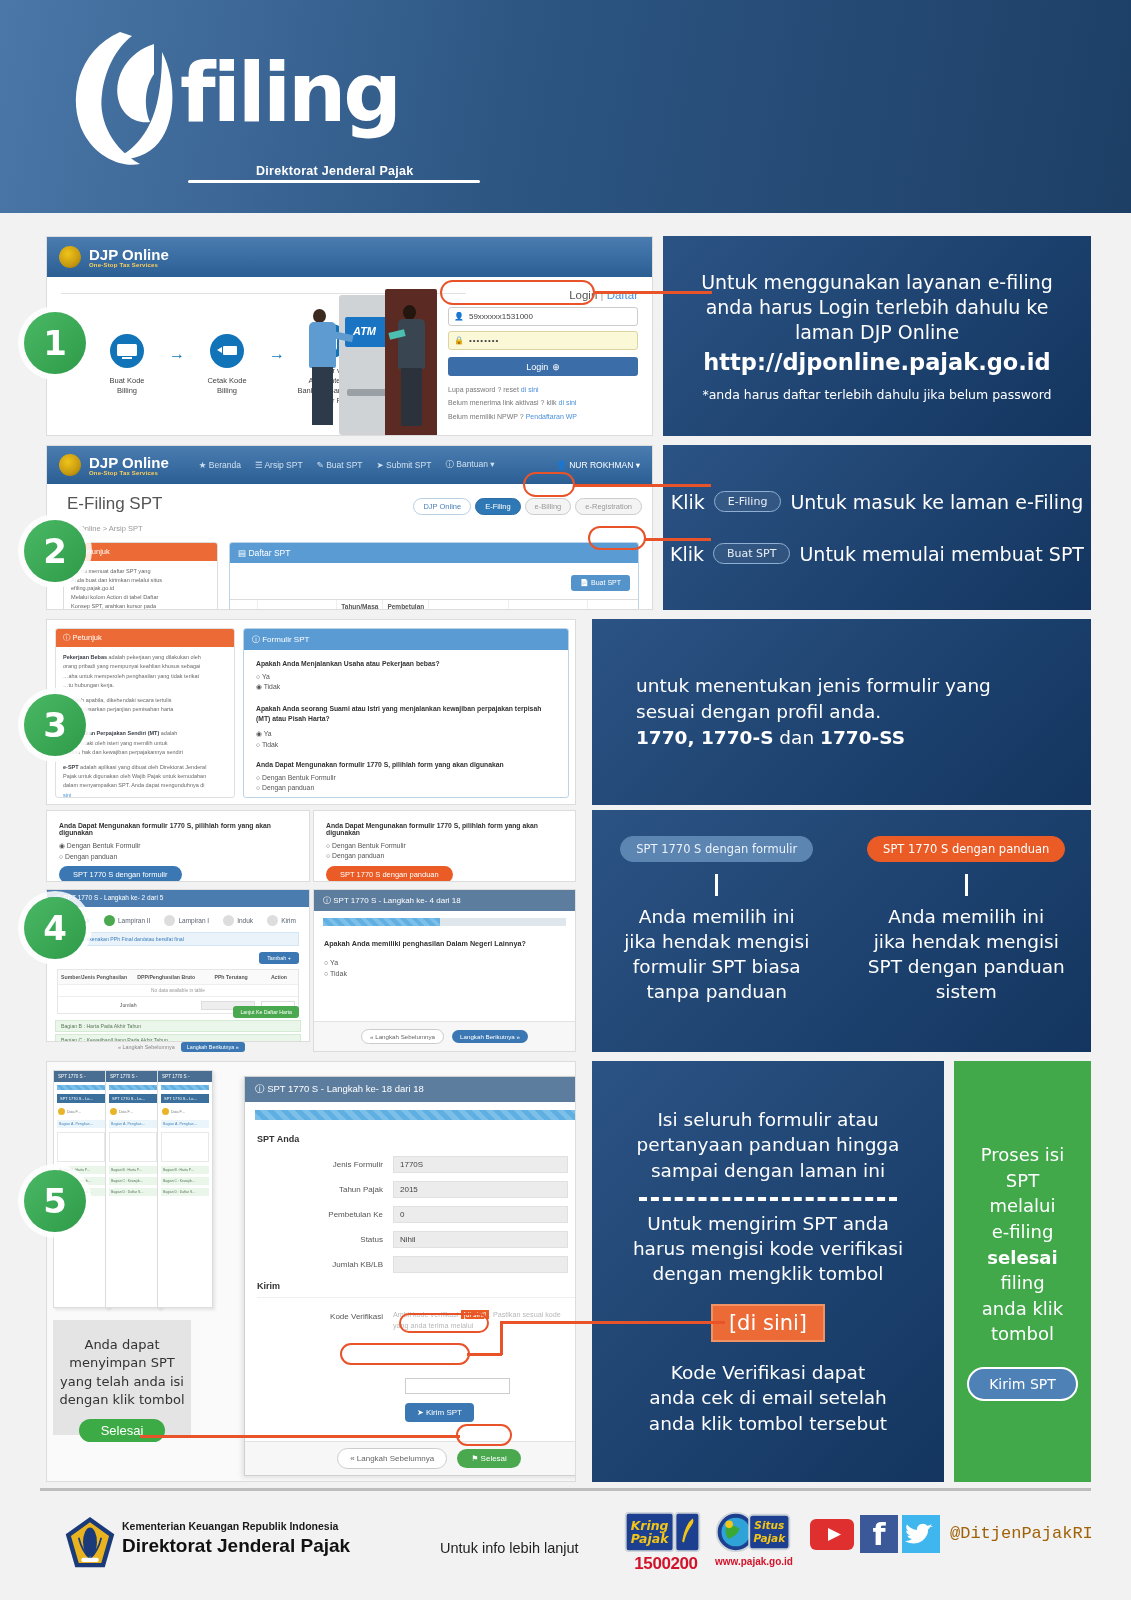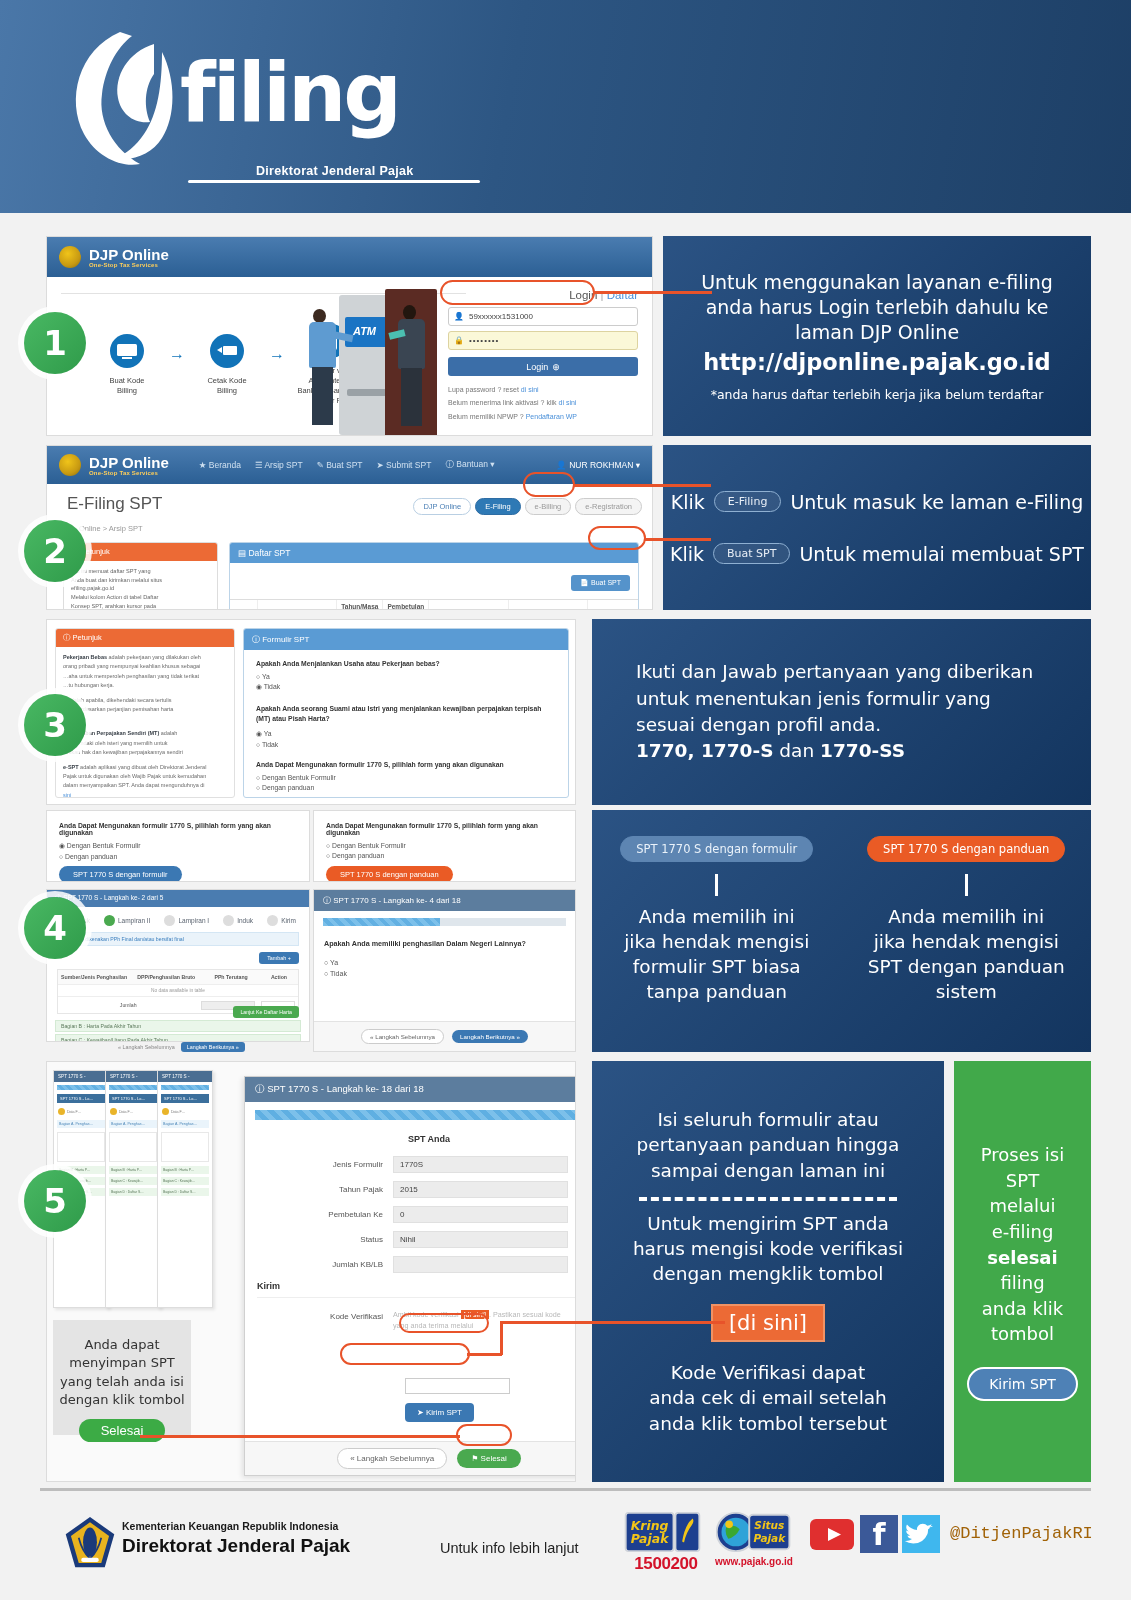--- a/index.html
+++ b/index.html
@@ -255,21 +255,21 @@
   </div>
   <div class="orange-ring" style="left:440px;top:67px;width:155px;height:25px;"></div>
   <div class="orange-line" style="left:594px;top:78px;width:118px;"></div>
   <div class="stepnum" style="left:24px; top:99px;">1</div>
 
   <div class="bluebox" style="left:663px; top:23px; width:428px; height:200px;">
     <div style="font-size:19px;line-height:1.32;">Untuk menggunakan layanan e-filing</div>
     <div style="font-size:19px;line-height:1.32;">anda harus Login terlebih dahulu ke</div>
     <div style="font-size:19px;line-height:1.32;">laman DJP Online</div>
     <div style="font-size:22.5px;font-weight:bold;margin-top:4px;">http://djponline.pajak.go.id</div>
-    <div style="font-size:12.5px;margin-top:12px;">*anda harus daftar terlebih kerja jika belum terdaftar</div>
+    <div style="font-size:12.5px;margin-top:12px;">*anda harus daftar terlebih dahulu jika belum password</div>
   </div>
 
   <div class="shot" style="left:46px; top:232px; width:607px; height:165px;">
     <div class="djp-bar">
       <div class="djp-seal"></div>
       <div style="margin-right:16px;">
         <div class="djp-name">DJP Online</div>
         <div class="djp-tag">One-Stop Tax Services</div>
       </div>
       <div class="nav-item">★ <span>Beranda</span></div>
@@ -370,21 +370,20 @@
         <div style="margin-top:3px;color:#555;">○ <span>Tidak</span></div>
         <div style="font-weight:bold;margin-top:13px;">Anda Dapat Mengunakan formulir 1770 S, pilihlah form yang akan digunakan</div>
         <div style="margin-top:6px;color:#555;">○ <span>Dengan Bentuk Formulir</span></div>
         <div style="margin-top:3px;color:#555;">○ <span>Dengan panduan</span></div>
       </div>
     </div>
   </div>
   <div class="stepnum" style="left:24px; top:481px;">3</div>
 
   <div class="bluebox" style="left:592px; top:406px; width:499px; height:186px; align-items:flex-start; padding-left:44px; text-align:left;">
-    <div style="font-size:18.5px;line-height:1.42;">Ikuti dan Jawab pertanyaan yang diberikan</div>
     <div style="font-size:18.5px;line-height:1.42;">untuk menentukan jenis formulir yang</div>
     <div style="font-size:18.5px;line-height:1.42;">sesuai dengan profil anda.</div>
     <div style="font-size:18.5px;line-height:1.42;">
       <b>1770, 1770-S</b><span> dan </span><b>1770-SS</b>
     </div>
   </div>
 
   <div class="shot" style="left:46px; top:597px; width:264px; height:72px;">
     <div style="padding:11px 12px;font-size:6.8px;color:#333;">
       <div style="font-weight:bold;">Anda Dapat Mengunakan formulir 1770 S, pilihlah form yang akan digunakan</div>
@@ -538,21 +537,21 @@
       <div style="margin:4px 3px;background:#eaf4fb;font-size:3.6px;color:#4a86b8;padding:2px;">Bagian A. Penghas…</div>
       <div style="margin:4px 3px;height:30px;border:1px solid #e8e8e8;"></div>
       <div style="margin:3px;background:#eaf6ea;font-size:3.4px;color:#5c7a5c;padding:2px;">Bagian B :  Harta P…</div>
       <div style="margin:3px;background:#eaf6ea;font-size:3.4px;color:#5c7a5c;padding:2px;">Bagian C :  Kewajib…</div>
       <div style="margin:3px;background:#eaf6ea;font-size:3.4px;color:#5c7a5c;padding:2px;">Bagian D :  Daftar S…</div>
     </div>
 
     <div style="position:absolute;left:157px;top:14px;width:370px;height:400px;background:#fff;border:1px solid #d0d0d0;box-shadow:-2px 2px 5px rgba(0,0,0,.10);margin-left:40px;">
       <div style="background:#5c7d9e;color:#fff;font-size:9.5px;padding:6px 10px;">ⓘ <span>SPT 1770 S - Langkah ke- 18 dari 18</span></div>
       <div style="margin:8px 10px 0;height:10px;background:repeating-linear-gradient(45deg,#7cc0ea 0 5px,#5fafe2 5px 10px);"></div>
-      <div style="margin:14px 12px 0;font-size:9px;font-weight:bold;color:#333;text-align:center;">SPT Anda</div>
+      <div style="margin:14px 12px 0;font-size:9px;font-weight:bold;color:#333;">SPT Anda</div>
 
       <div style="margin-top:12px;">
         <div style="display:flex;align-items:center;margin-bottom:8px;">
           <div style="width:148px;text-align:right;font-size:8px;color:#555;padding-right:10px;">Jenis Formulir</div>
           <div style="width:175px;height:17px;background:#ececec;border:1px solid #e0e0e0;font-size:8px;color:#444;padding:3px 6px;">1770S</div>
         </div>
         <div style="display:flex;align-items:center;margin-bottom:8px;">
           <div style="width:148px;text-align:right;font-size:8px;color:#555;padding-right:10px;">Tahun Pajak</div>
           <div style="width:175px;height:17px;background:#ececec;border:1px solid #e0e0e0;font-size:8px;color:#444;padding:3px 6px;">2015</div>
         </div>

